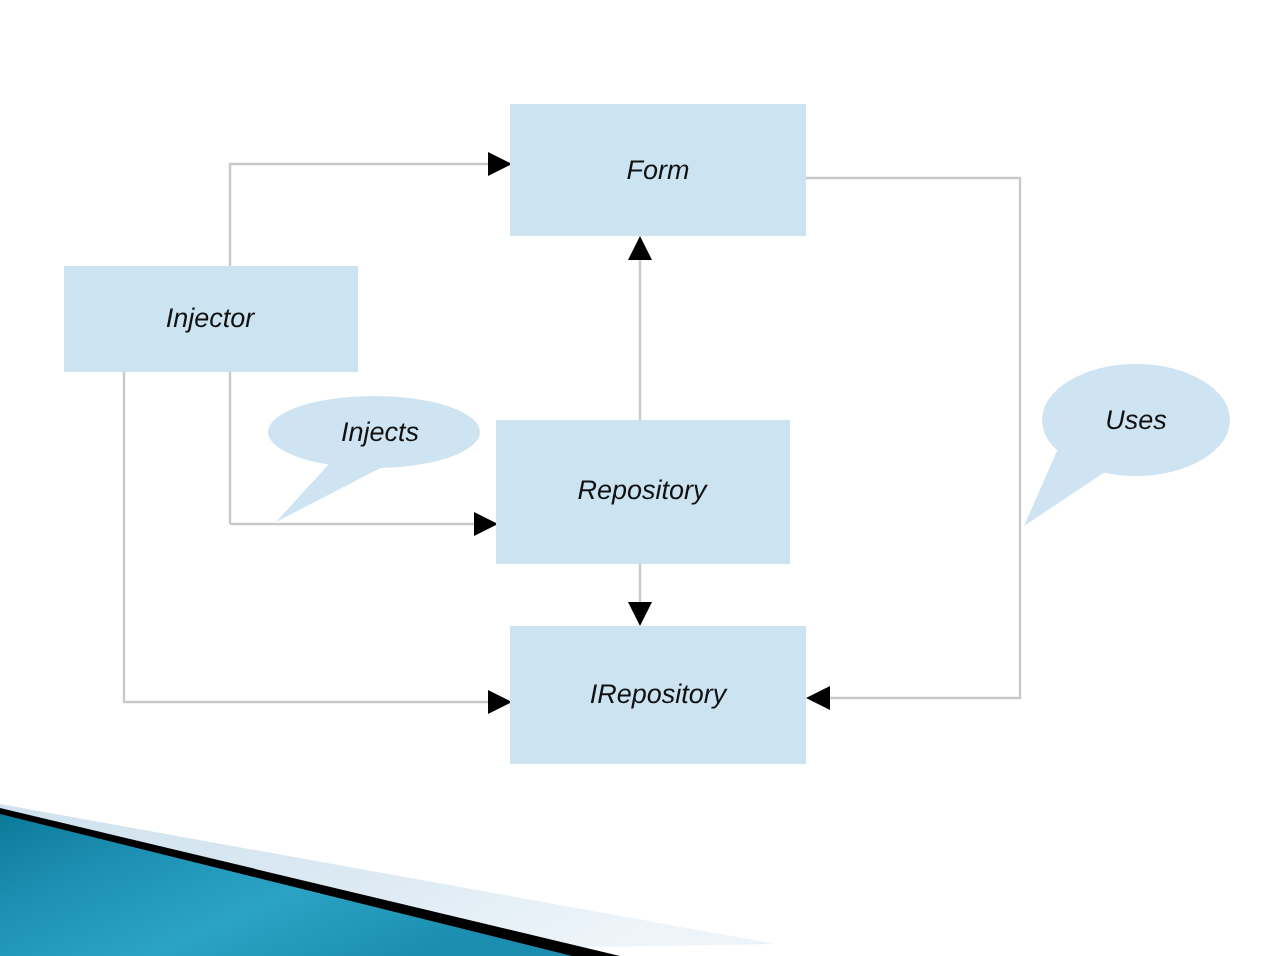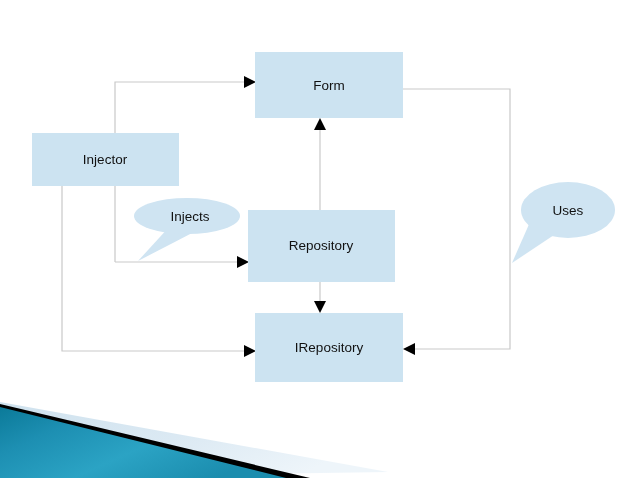--- a/index.html
+++ b/index.html
@@ -10,20 +10,21 @@
   }
   body {
     font-family: "Liberation Sans", sans-serif;
   }
   #slide {
     position: relative;
     width: 638px;
     height: 478px;
     background: #ffffff;
     overflow: hidden;
+    font-style: italic;
   }
   #diagram-svg {
     position: absolute;
     left: 0;
     top: 0;
     width: 638px;
     height: 478px;
   }
   .node-label {
     font-family: "Liberation Sans", sans-serif;

